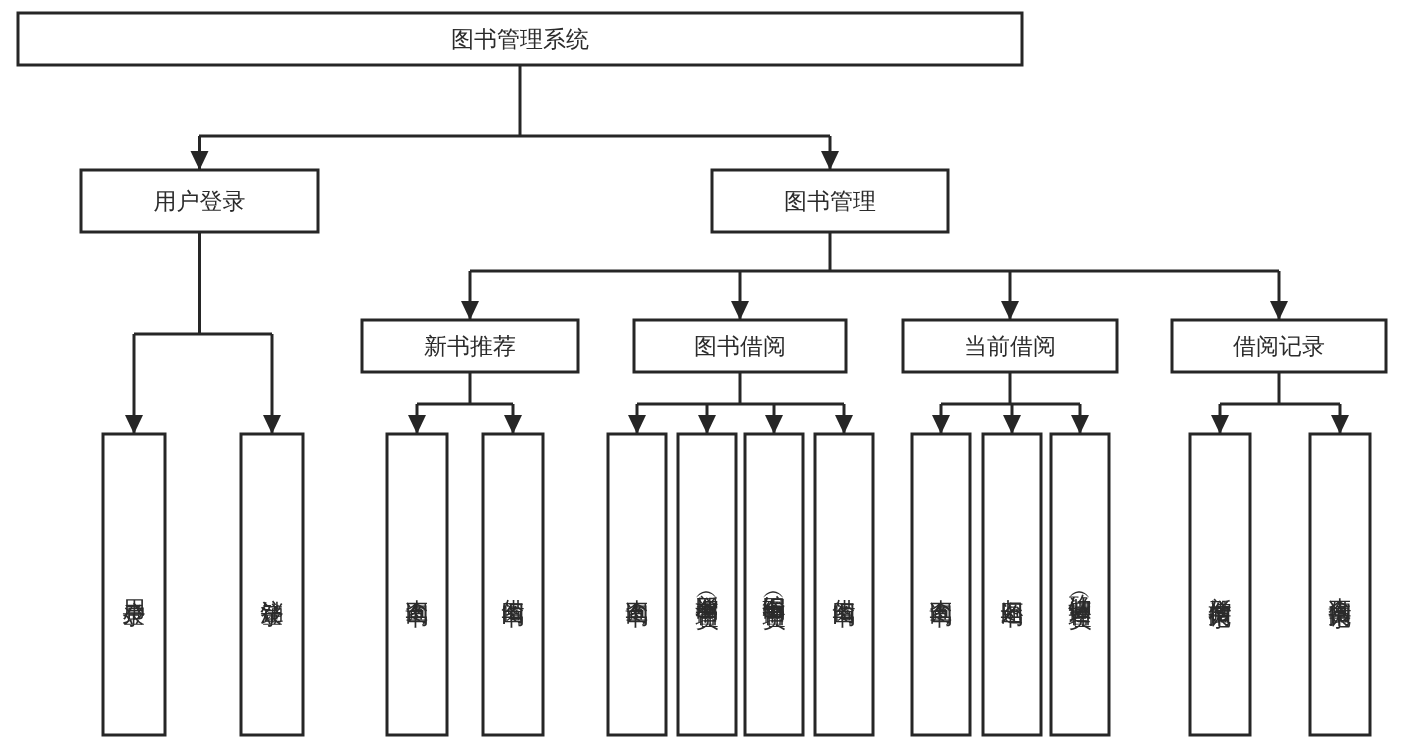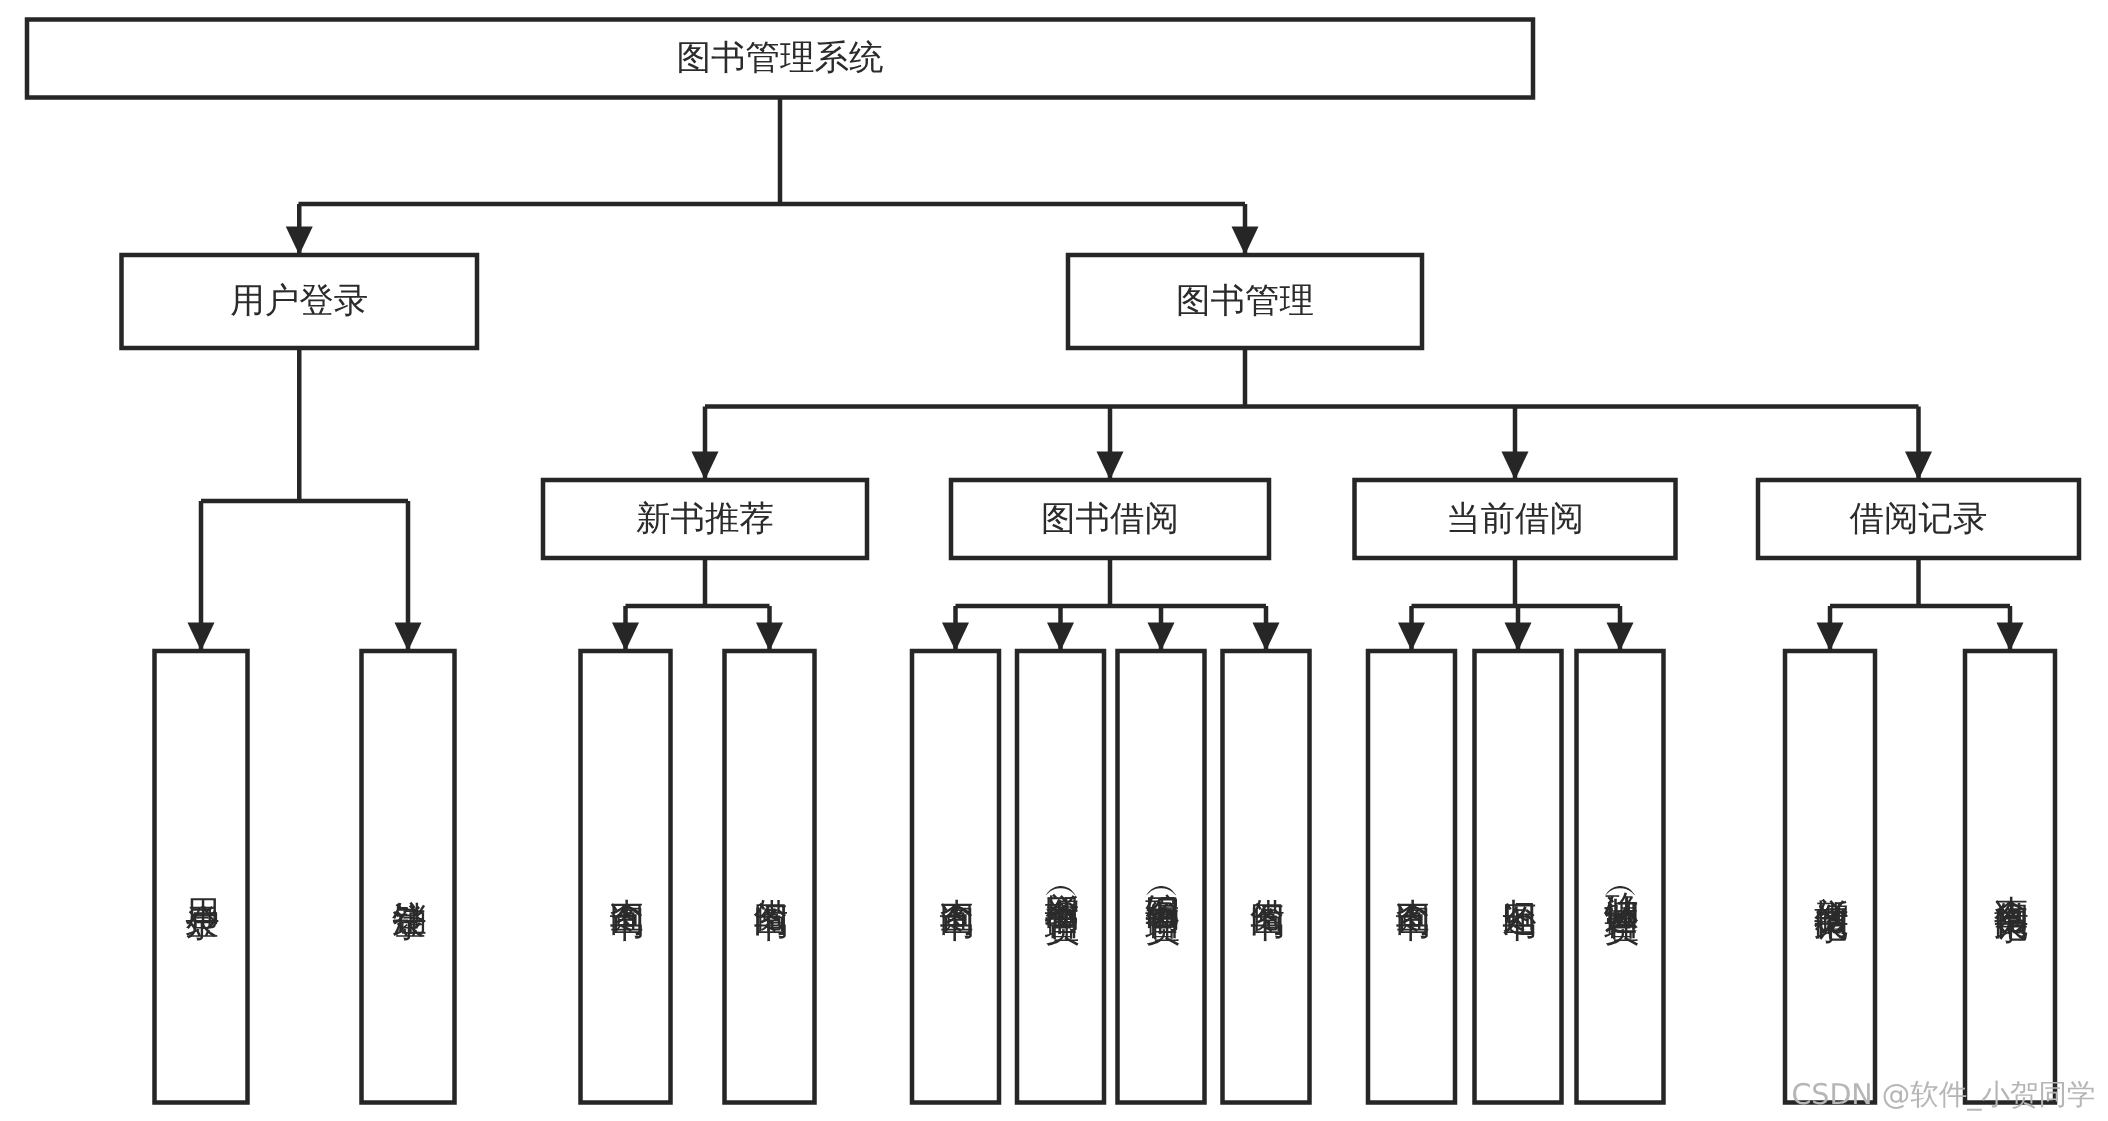--- a/index.html
+++ b/index.html
@@ -210,14 +210,13 @@
       <div class="vlabel-wrap" style="left: 608px; top: 434px; width: 58px; height: 301px; display: flex; align-items: center; justify-content: center;">查询图书</div>
       <div class="vlabel-wrap" style="left: 678px; top: 434px; width: 58px; height: 301px; display: flex; align-items: center; justify-content: center;">新增图书（管理员）</div>
       <div class="vlabel-wrap" style="left: 745px; top: 434px; width: 58px; height: 301px; display: flex; align-items: center; justify-content: center;">编辑图书（管理员）</div>
       <div class="vlabel-wrap" style="left: 815px; top: 434px; width: 58px; height: 301px; display: flex; align-items: center; justify-content: center;">借阅图书</div>
       <div class="vlabel-wrap" style="left: 912px; top: 434px; width: 58px; height: 301px; display: flex; align-items: center; justify-content: center;">查询图书</div>
       <div class="vlabel-wrap" style="left: 983px; top: 434px; width: 58px; height: 301px; display: flex; align-items: center; justify-content: center;">归还图书</div>
       <div class="vlabel-wrap" style="left: 1051px; top: 434px; width: 58px; height: 301px; display: flex; align-items: center; justify-content: center;">确认归还（管理员）</div>
       <div class="vlabel-wrap" style="left: 1190px; top: 434px; width: 60px; height: 301px; display: flex; align-items: center; justify-content: center;">新增借阅记录</div>
       <div class="vlabel-wrap" style="left: 1310px; top: 434px; width: 60px; height: 301px; display: flex; align-items: center; justify-content: center;">查询借阅记录</div>
     </div>
-  <div class="watermark">CSDN @软件_小贺同学</div>
 </div>
 
 </body></html>

